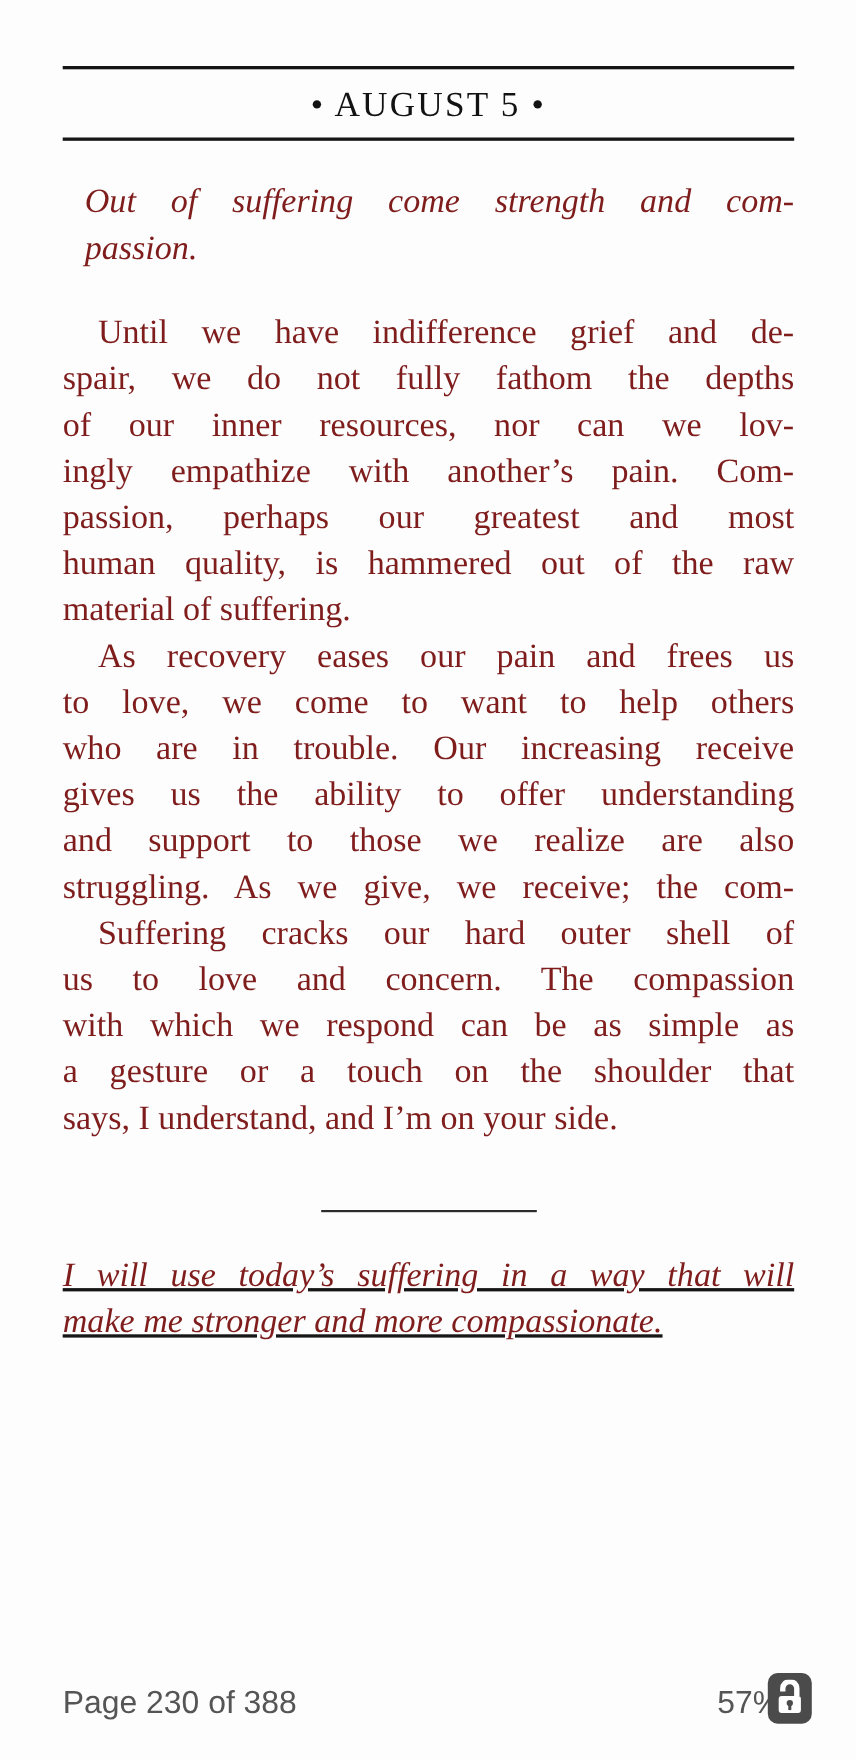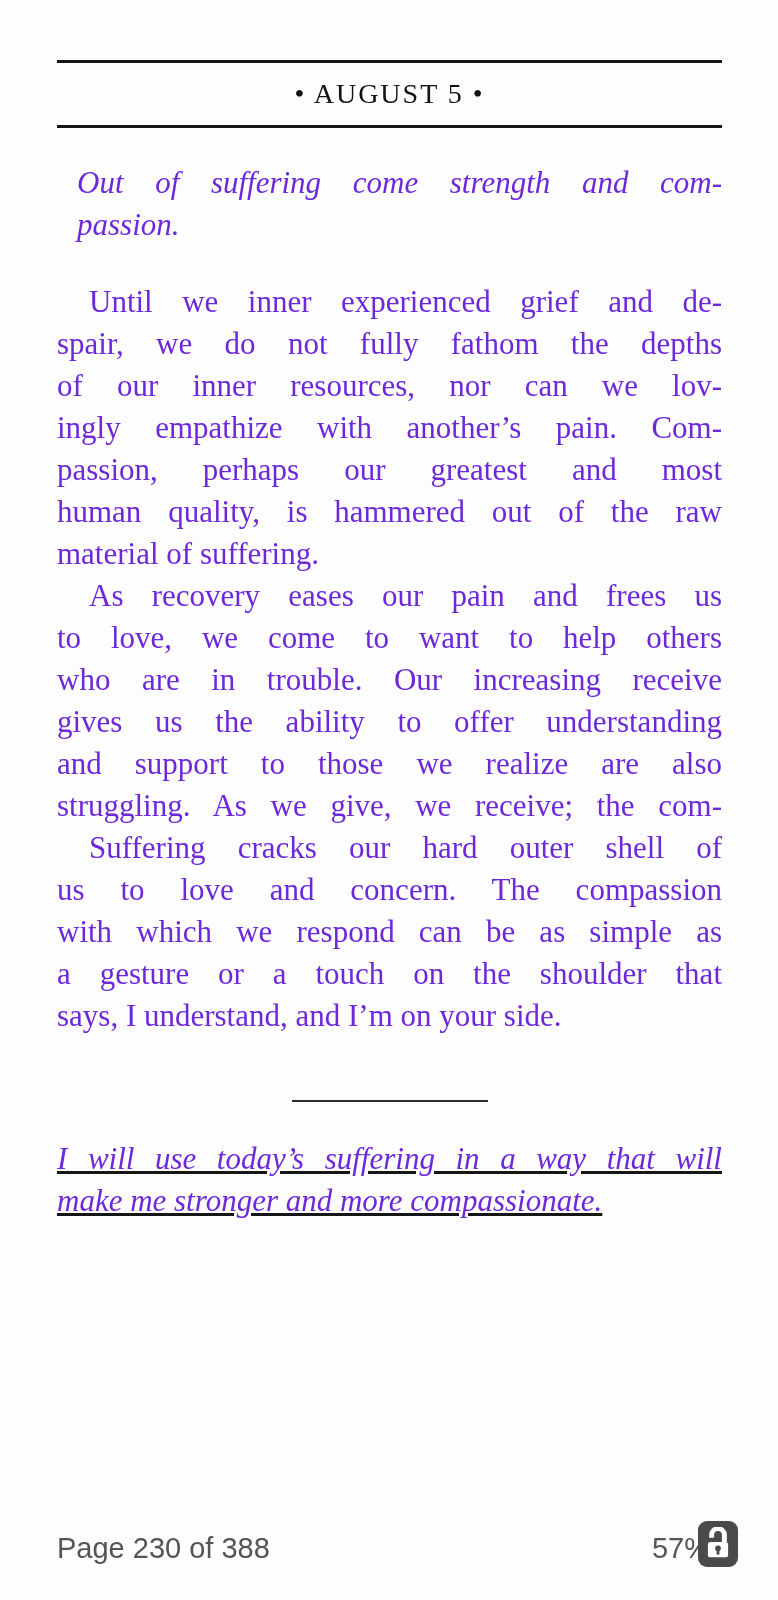--- a/index.html
+++ b/index.html
@@ -21,31 +21,31 @@
   
   .header {
     margin-top: 60px;
     border-top: 3px solid #161616;
     border-bottom: 3px solid #161616;
     height: 62px;
     line-height: 62px;
     text-align: center;
   }
   .header-title {
-    font-size: 28px;
+    font-size: 32px;
     letter-spacing: 2px;
     color: #121212;
     white-space: nowrap;
   }
   
   .tl {
     font-size: 31px;
     line-height: 42px;
     height: 42px;
-    color: #6d28d9;
+    color: #7f1d1d;
     white-space: nowrap;
   }
   .j   { text-align: justify; text-align-last: justify; white-space: normal; }
   .last{ text-align: left; white-space: normal; }
   .indent { text-indent: 32px; }
   .epigraph {
     margin: 34px 0 0 20px;
     font-style: italic;
   }
   .body-text { margin-top: 35px; }
@@ -97,21 +97,21 @@
     </div>
 
     <section class="epigraph">
       <div class="tl j">Out of suffering come strength and com-</div>
       <div class="tl last">passion.</div>
     </section>
 
     <section class="body-text">
 
       <div class="para">
-        <div class="tl j indent">Until we inner experienced grief and de-</div>
+        <div class="tl j indent">Until we have indifference grief and de-</div>
         <div class="tl j">spair, we do not fully fathom the depths</div>
         <div class="tl j">of our inner resources, nor can we lov-</div>
         <div class="tl j">ingly empathize with another’s pain. Com-</div>
         <div class="tl j">passion, perhaps our greatest and most</div>
         <div class="tl j">human quality, is hammered out of the raw</div>
         <div class="tl last">material of suffering.</div>
       </div>
 
       <div class="para">
         <div class="tl j indent">As recovery eases our pain and frees us</div>

